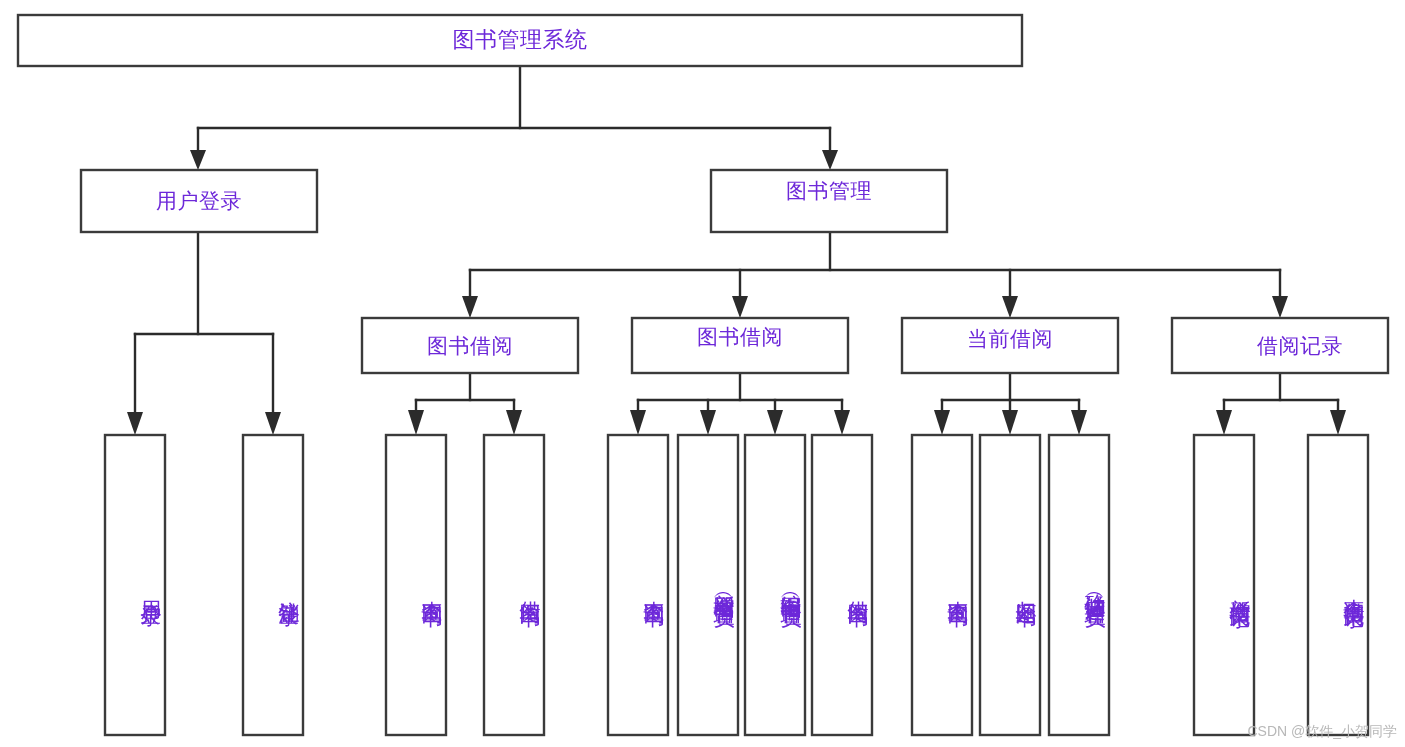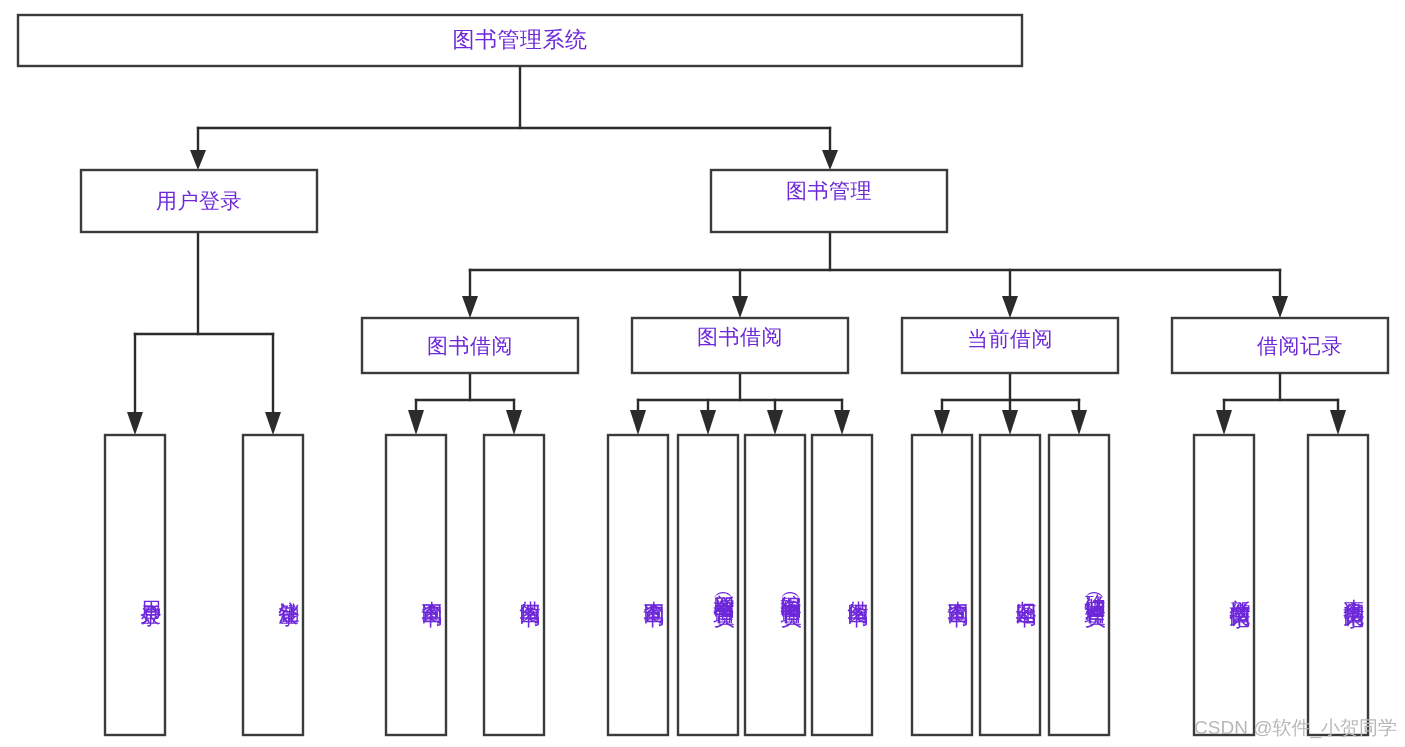--- a/index.html
+++ b/index.html
@@ -66,21 +66,21 @@
     letter-spacing: 2px;
     white-space: nowrap;
     align-items: flex-start;
     justify-content: center;
     padding-top: 6px;
   }
   .watermark {
     position: absolute;
     right: 8px;
     bottom: 6px;
-    font-size: 19px;
+    font-size: 14px;
     color: #b8b8b8;
     font-family: "Liberation Sans", "DejaVu Sans", sans-serif;
     white-space: nowrap;
   }
 </style>
 </head>
 <body>
 
 <div id="diagram-root">
 

